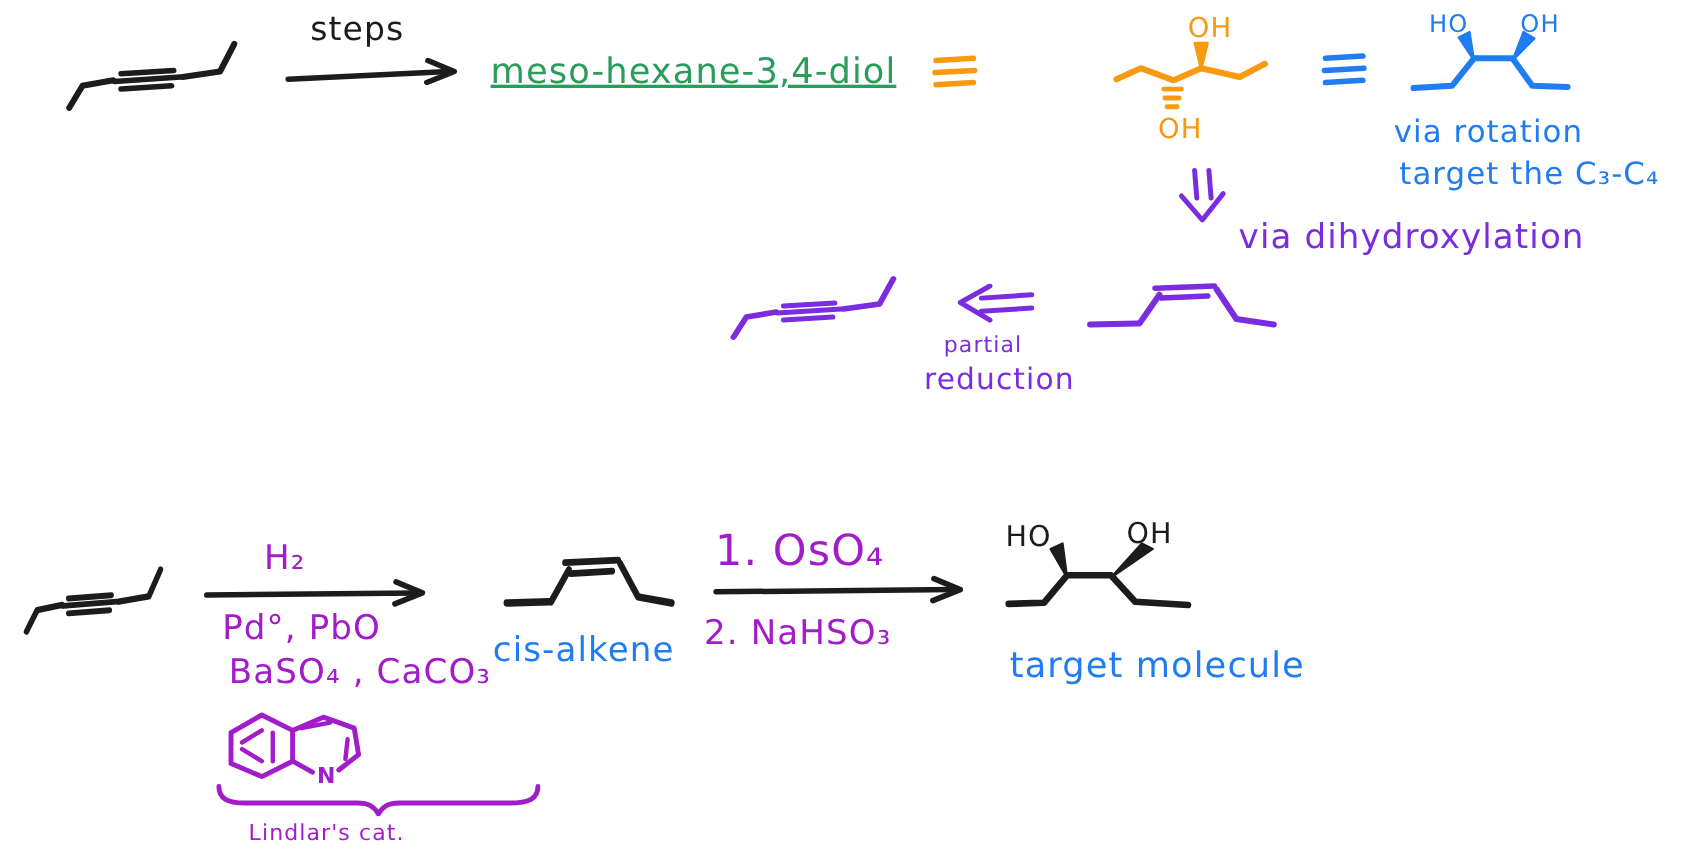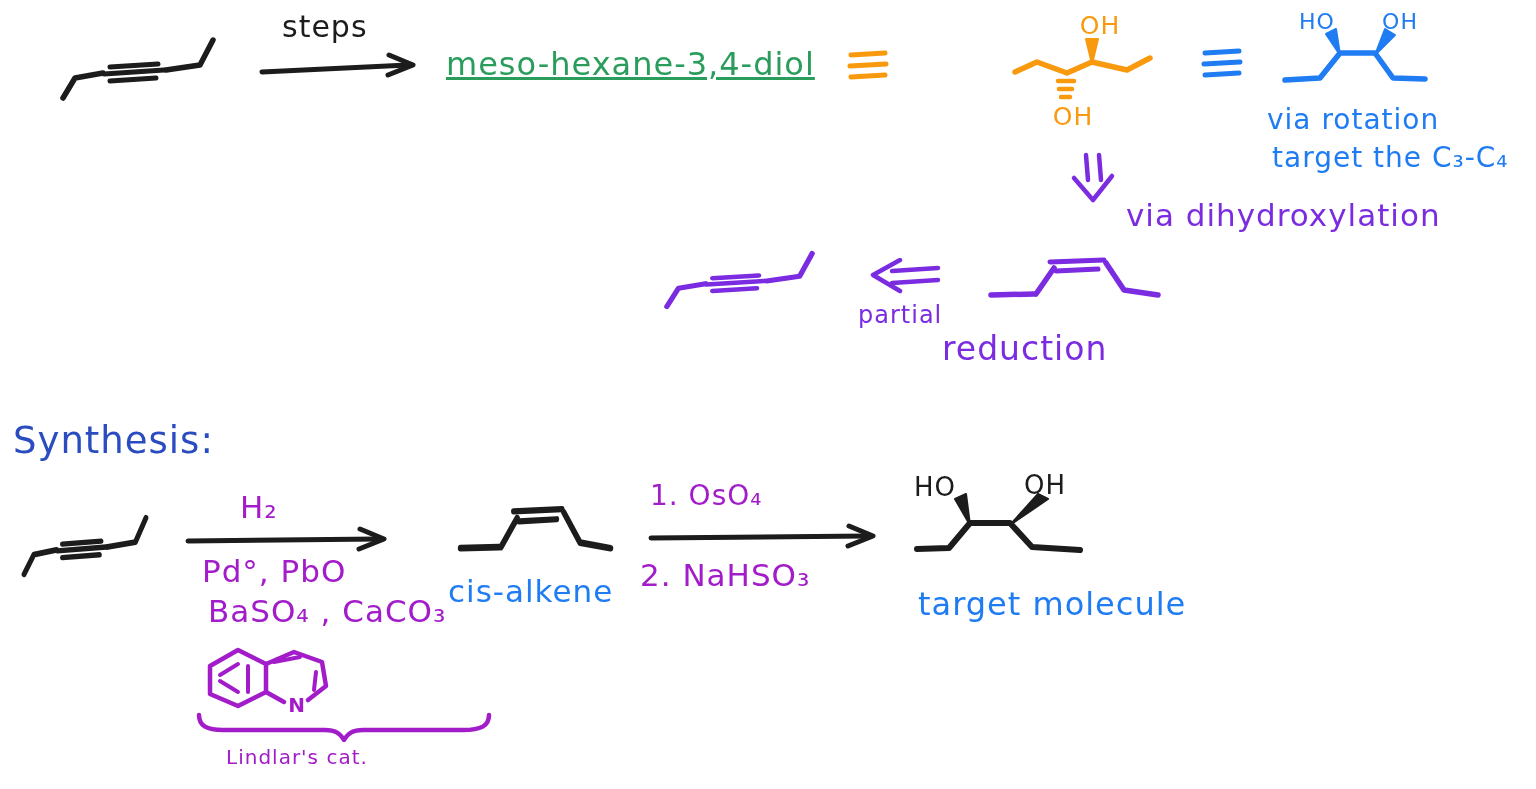--- a/index.html
+++ b/index.html
@@ -111,34 +111,33 @@
   </div>
 
   <div class="abs" style="left:866px;top:258px;width:76px;height:36px">
     <svg viewBox="0 0 76 36">
       <path class="stroke sk-violet" stroke-width="4.5" d="M26,13 L72,10"></path>
       <path class="stroke sk-violet" stroke-width="4.5" d="M26,25 L72,22"></path>
       <path class="stroke sk-violet" stroke-width="4.5" d="M34,2 L7,17 L34,33"></path>
     </svg>
   </div>
 
-  <div class="abs hand violet" style="left:858px;top:302px;font-size:24px">partial</div>
-  <div class="abs hand violet" style="left:942px;top:330px;font-size:33px">reduction</div>
+  <div class="abs hand violet" style="left:858px;top:302px;font-size:20px">partial</div>
+  <div class="abs hand violet" style="left:840px;top:330px;font-size:27px">reduction</div>
 
   <div class="abs" style="left:986px;top:250px;width:178px;height:52px">
     <svg viewBox="0 0 178 52" preserveAspectRatio="none">
       <path class="stroke sk-violet" stroke-width="5.5" d="M5,45 L48,44"></path>
       <path class="stroke sk-violet" stroke-width="5.5" d="M50,44 L68,18"></path>
       <path class="stroke sk-violet" stroke-width="5" d="M64,12 L118,10"></path>
       <path class="stroke sk-violet" stroke-width="5" d="M70,21 L112,19"></path>
       <path class="stroke sk-violet" stroke-width="5.5" d="M120,13 L138,40 L172,45"></path>
     </svg>
   </div>
 
-  <div class="abs hand royal" style="left:13px;top:420px;font-size:37px">Synthesis:</div>
 
   <div class="abs" style="left:20px;top:512px;width:130px;height:68px">
     <svg viewBox="0 0 160 70" preserveAspectRatio="none">
       <path class="stroke sk-ink" stroke-width="6" d="M5,64 L17,44 L45,39"></path>
       <path class="stroke sk-ink" stroke-width="5.5" d="M52,33 L100,30"></path>
       <path class="stroke sk-ink" stroke-width="5.5" d="M46,40 L106,36"></path>
       <path class="stroke sk-ink" stroke-width="5.5" d="M52,47 L98,44"></path>
       <path class="stroke sk-ink" stroke-width="6" d="M108,36 L142,31 L155,6"></path>
     </svg>
   </div>
@@ -182,21 +181,21 @@
       <path class="stroke sk-ink" stroke-width="6" d="M5,45 L48,44"></path>
       <path class="stroke sk-ink" stroke-width="6" d="M50,44 L68,18"></path>
       <path class="stroke sk-ink" stroke-width="5.5" d="M64,12 L118,10"></path>
       <path class="stroke sk-ink" stroke-width="5.5" d="M70,21 L112,19"></path>
       <path class="stroke sk-ink" stroke-width="6" d="M120,13 L138,40 L172,45"></path>
     </svg>
   </div>
 
   <div class="abs hand blue" style="left:448px;top:574px;font-size:31px">cis-alkene</div>
 
-  <div class="abs hand magenta" style="left:650px;top:480px;font-size:28px">1. OsO₄</div>
+  <div class="abs hand magenta" style="left:650px;top:480px;font-size:39px">1. OsO₄</div>
   <div class="abs" style="left:646px;top:512px;width:240px;height:38px">
     <svg viewBox="0 0 240 38">
       <path class="stroke sk-ink" stroke-width="5" d="M5,26 L222,24"></path>
       <path class="stroke sk-ink" stroke-width="5" d="M203,14 L227,24 L202,34"></path>
     </svg>
   </div>
   <div class="abs hand magenta" style="left:640px;top:558px;font-size:31px">2. NaHSO₃</div>
 
   <div class="abs" style="left:905px;top:466px;width:190px;height:95px">
     <svg viewBox="0 0 190 95">

